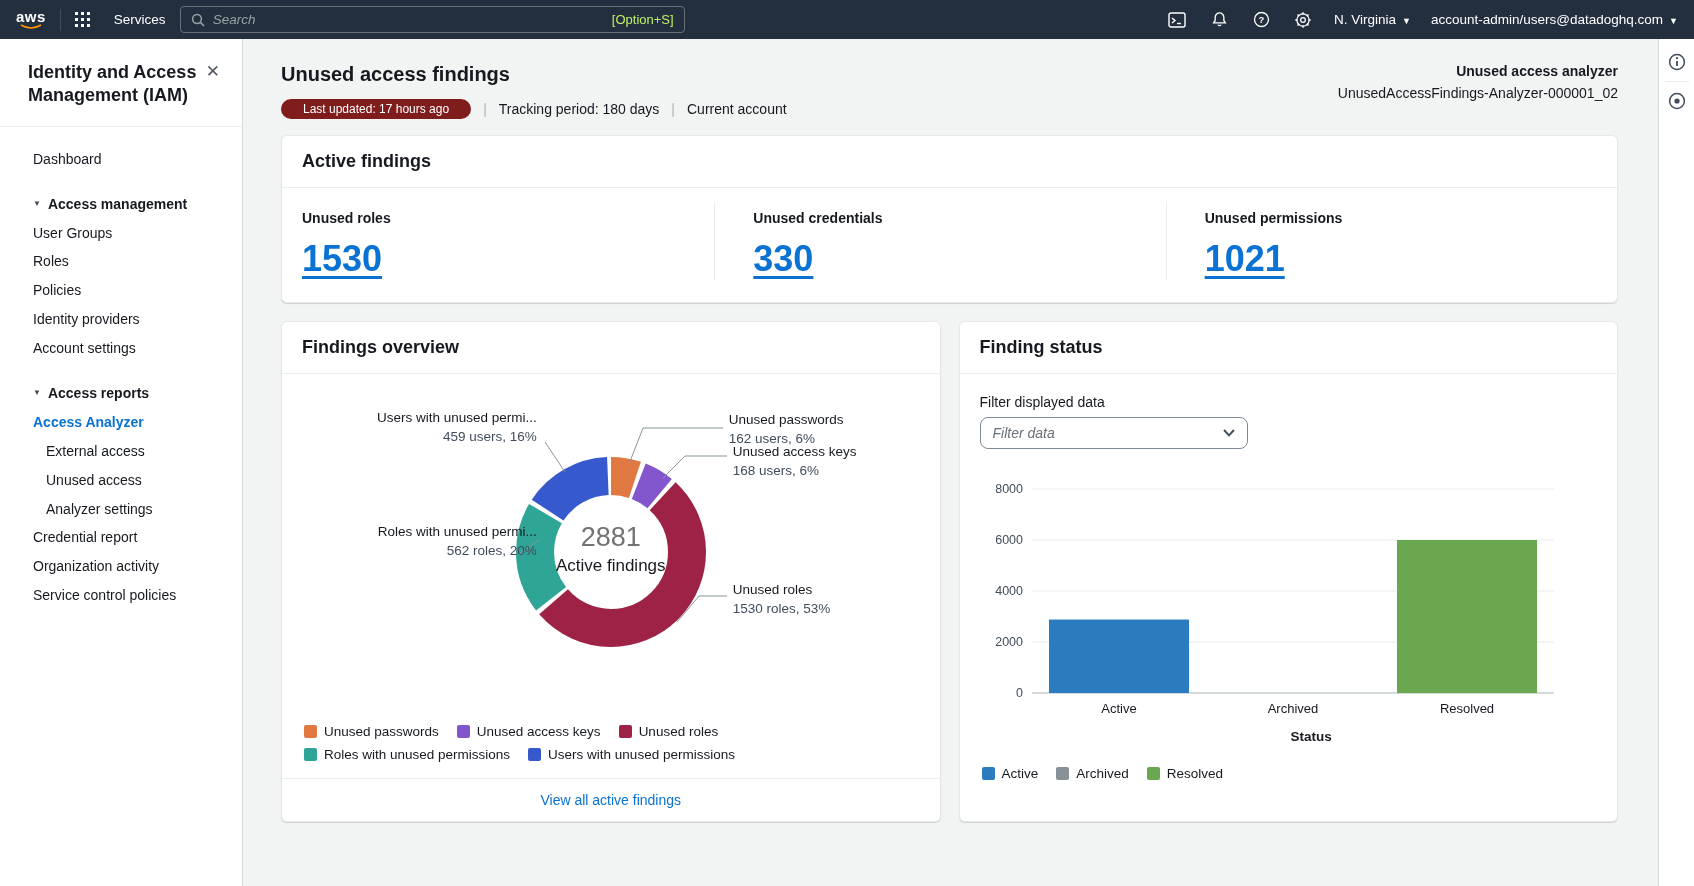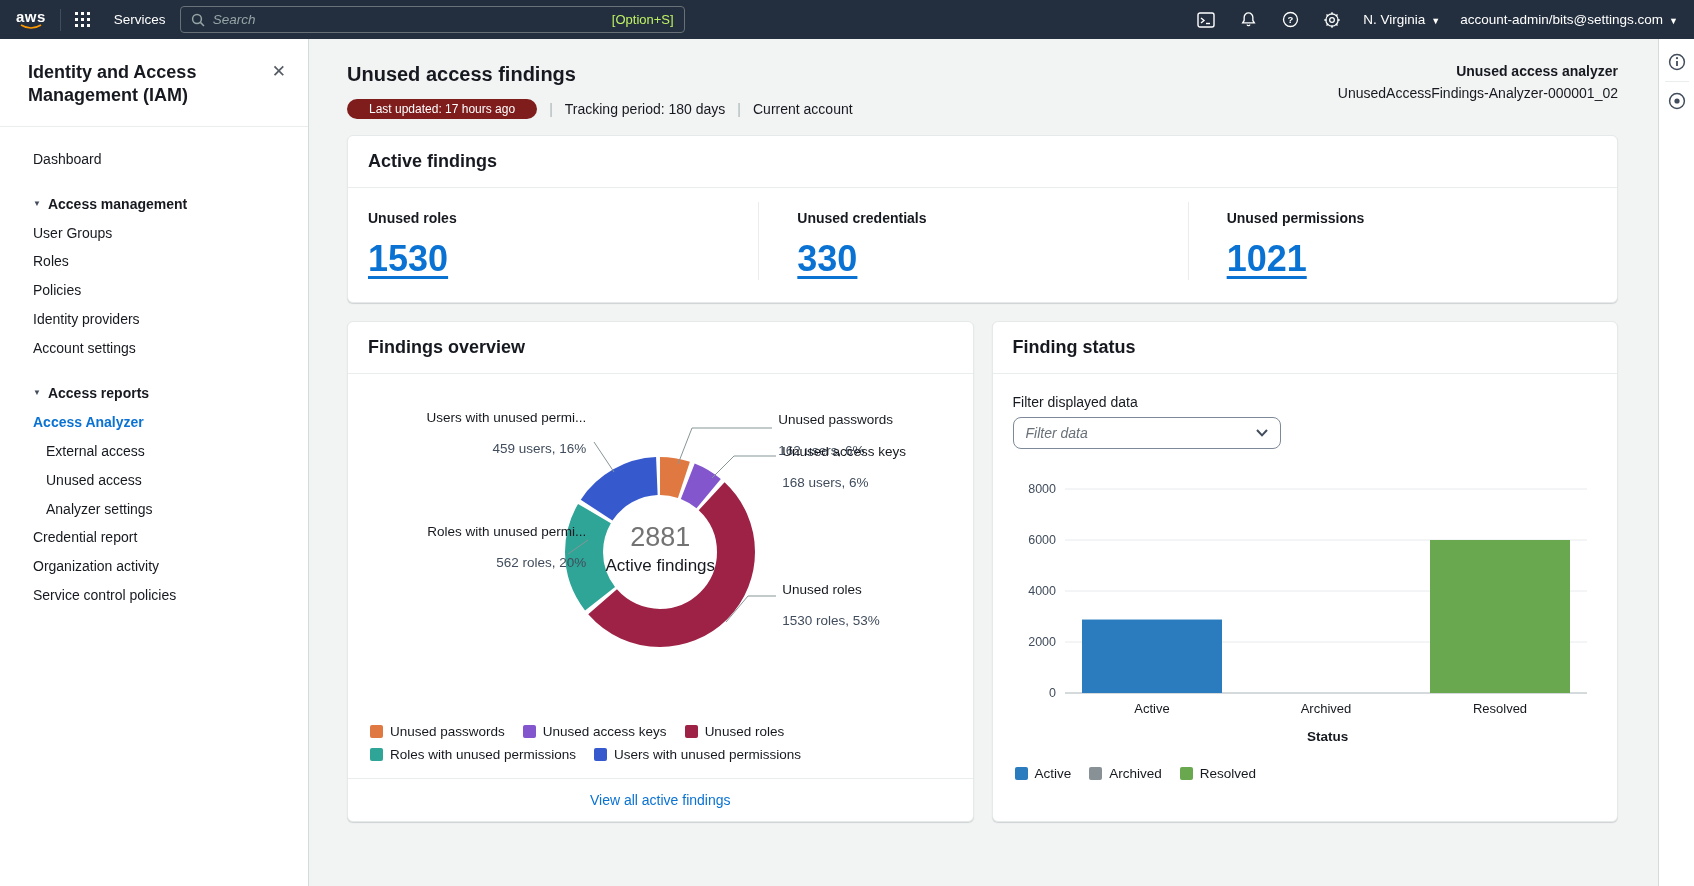--- a/index.html
+++ b/index.html
@@ -18,21 +18,21 @@
   .tb-spacer { flex: 1; }
   .tb-right { display: flex; align-items: center; gap: 20px; }
   .tb-iconbtn { display: flex; align-items: center; justify-content: center; width: 22px; height: 22px; cursor: pointer; color: #fff; font-size: 16px; }
   .tb-menu { display: flex; align-items: center; gap: 6px; font-size: 13.5px; cursor: pointer; white-space: nowrap; }
   .caret-dn { font-size: 9px; position: relative; top: 1px; }
 
   
   .layout { display: flex; height: 847px; }
 
   
-  .sidebar { width: 309px; background: #fff; border-right: 1px solid #d5dbdb; overflow: hidden; flex-shrink: 0; }
+  .sidebar { width: 243px; background: #fff; border-right: 1px solid #d5dbdb; overflow: hidden; flex-shrink: 0; }
   .sidebar-header { display: flex; justify-content: space-between; align-items: flex-start; padding: 22px 20px 18px 28px; border-bottom: 1px solid #eaeded; }
   .sidebar-title { font-size: 18px; font-weight: 700; line-height: 1.3; width: 180px; }
   .close-btn { font-size: 17px; color: #545b64; cursor: pointer; line-height: 1; padding: 2px; }
   .sidebar-nav { padding: 18px 0; }
   .nav-item { padding: 5px 33px; font-size: 14px; color: #16191f; cursor: pointer; line-height: 1.35; }
   .nav-item.lvl2 { padding-left: 46px; }
   .nav-item.nav-section { font-weight: 700; margin-top: 16px; display: flex; align-items: center; gap: 7px; }
   .nav-item.nav-section .caret { font-size: 8px; color: #414d5c; }
   .nav-item.selected { color: #0972d3; font-weight: 700; }
   .nav-item:first-child { margin-bottom: 6px; }
@@ -64,21 +64,21 @@
   .chart-card { flex: 1; display: flex; flex-direction: column; }
   .chart-body { padding: 10px 20px 6px; flex: 1; }
 
   
   .donut-wrap { position: relative; width: 560px; height: 336px; margin: 0 auto; }
   .donut-wrap svg { position: absolute; left: 0; top: 0; }
   .donut-center { position: absolute; left: 180px; top: 138px; width: 200px; text-align: center; pointer-events: none; }
   .donut-value { font-size: 27px; color: #737373; }
   .donut-label { font-size: 17px; color: #16191f; margin-top: 3px; }
   .callout { position: absolute; font-size: 13.5px; line-height: 1.25; }
-  .callout .sub { color: #414d5c; margin-top: 14px; }
+  .callout .sub { color: #414d5c; margin-top: 2px; }
 
   .legend { display: flex; flex-wrap: wrap; gap: 8px 18px; font-size: 13.5px; align-items: center; }
   .pie-legend { max-width: 520px; margin: 4px 0 0 2px; }
   .legend-item { display: flex; align-items: center; gap: 7px; cursor: pointer; }
   .legend-swatch { width: 13px; height: 13px; border-radius: 2px; flex-shrink: 0; }
 
   .card-footer { border-top: 1px solid #eaeded; padding: 13px; text-align: center; margin-top: 10px; }
   .card-footer a { color: #0972d3; text-decoration: none; font-size: 14px; cursor: pointer; }
 
   
@@ -167,21 +167,21 @@
             <line x1="3.9" y1="16.1" x2="5.8" y2="14.2"></line>
             <line x1="14.2" y1="5.8" x2="16.1" y2="3.9"></line>
           </g>
         </svg>
     </div>
     <div class="tb-menu">
       <span>N. Virginia</span>
       <span class="caret-dn">▼</span>
     </div>
     <div class="tb-menu">
-      <span>account-admin/bits@settings.com</span>
+      <span>account-admin/users@datadoghq.com</span>
       <span class="caret-dn">▼</span>
     </div>
   </div>
 </header>
 
 <div class="layout">
 
   <aside class="sidebar">
     <div class="sidebar-header">
       <div class="sidebar-title">Identity and Access Management (IAM)</div>

